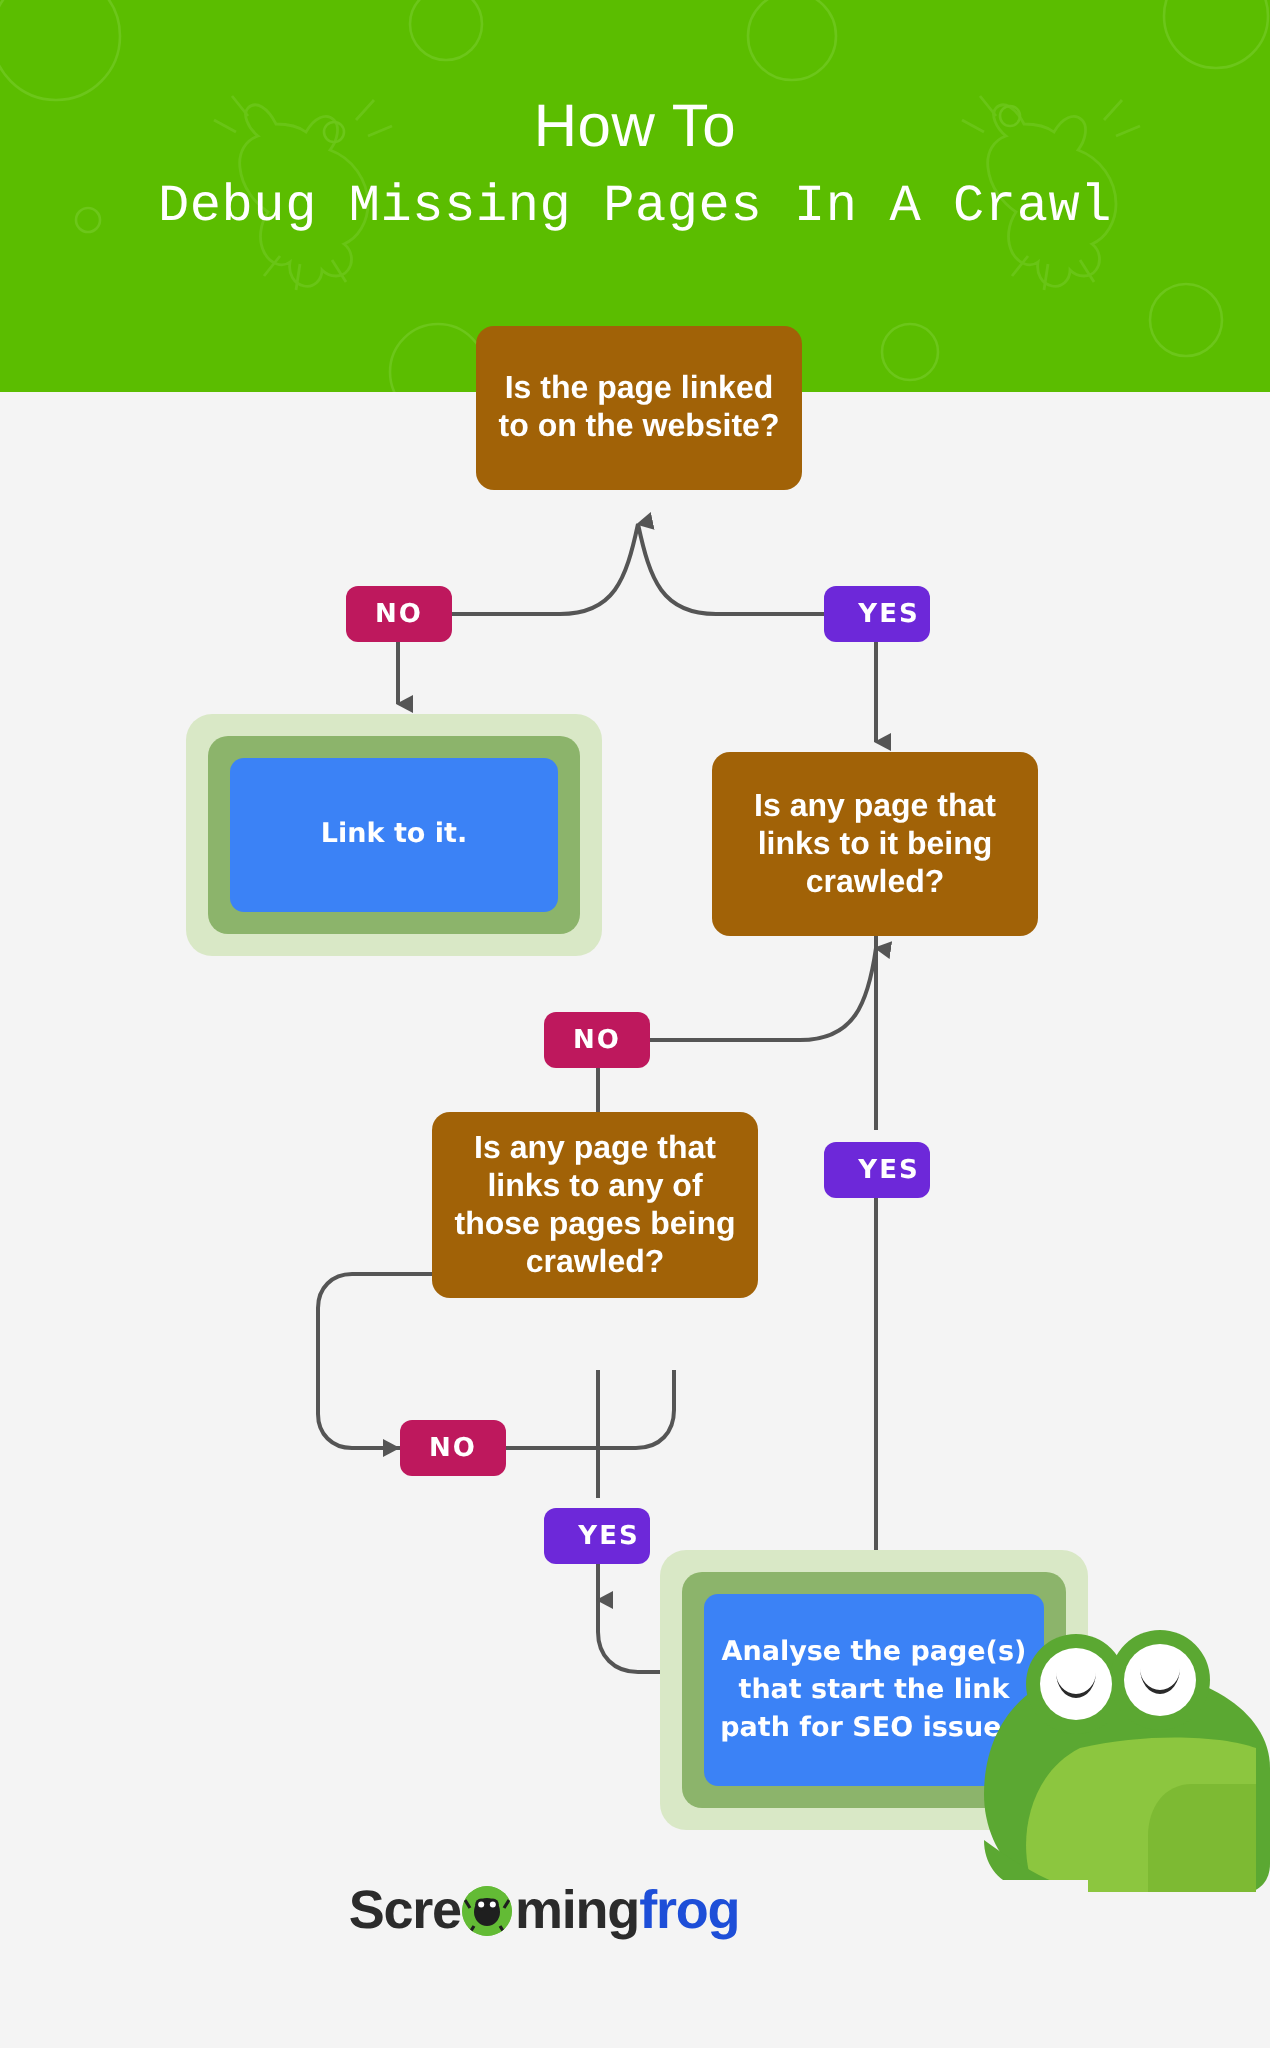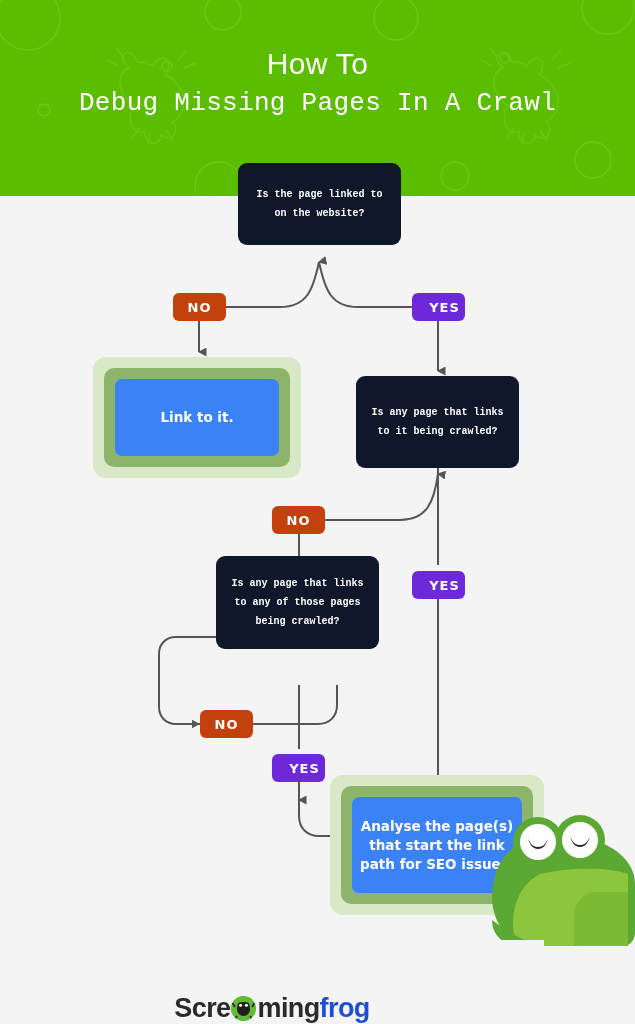--- a/index.html
+++ b/index.html
@@ -30,23 +30,23 @@
     color:#ffffff;font-size:26px;line-height:40px;font-weight:400;
     font-family:Liberation Mono, monospace;letter-spacing:.3px;
     white-space:nowrap;
   }
 
   
   .flow-lines{position:absolute;left:0;top:0;width:635px;height:1024px;pointer-events:none;}
 
   
   .dbox{
-    position:absolute;background:#0f172a;border-radius:9px;
-    color:#ffffff;font-family:Liberation Mono, monospace;
-    font-size:10px;line-height:19px;font-weight:bold;
+    position:absolute;background:#a16207;border-radius:9px;
+    color:#ffffff;font-family:Liberation Sans, sans-serif;
+    font-size:16px;line-height:19px;font-weight:bold;
     display:flex;align-items:center;justify-content:center;text-align:center;
     box-sizing:border-box;padding:6px 10px;
   }
   #box-q1{left:238px;top:163px;width:163px;height:82px;}
   #box-q2{left:356px;top:376px;width:163px;height:92px;}
   #box-q3{left:216px;top:556px;width:163px;height:93px;}
 
   
   .tvbox{
     position:absolute;background:#d9e8c6;border-radius:13px;
@@ -66,36 +66,36 @@
   #box-link{left:93px;top:357px;width:208px;height:121px;}
   #box-analyse{left:330px;top:775px;width:214px;height:140px;}
 
   
   .badge{
     position:absolute;border-radius:6px;color:#ffffff;
     font-family:"DejaVu Sans", sans-serif;font-size:13px;font-weight:bold;
     letter-spacing:1px;display:flex;align-items:center;justify-content:center;
     box-sizing:border-box;
   }
-  .badge.no{background:#c2410c;}
+  .badge.no{background:#be185d;}
   .badge.yes{background:#6d28d9;padding-left:12px;}
   #badge-no-1{left:173px;top:293px;width:53px;height:28px;}
   #badge-yes-1{left:412px;top:293px;width:53px;height:28px;}
   #badge-no-2{left:272px;top:506px;width:53px;height:28px;}
   #badge-yes-2{left:412px;top:571px;width:53px;height:28px;}
   #badge-no-3{left:200px;top:710px;width:53px;height:28px;}
   #badge-yes-3{left:272px;top:754px;width:53px;height:28px;}
 
   
   .frog{position:absolute;left:478px;top:800px;width:157px;height:146px;}
 
   
   .footer{
     position:absolute;left:0;bottom:0;width:544px;height:84px;
-    background:#f4f4f4;display:flex;align-items:flex-end;justify-content:center;
+    background:#f4f4f4;display:flex;align-items:flex-start;justify-content:center;
   }
   .logo{
     display:flex;align-items:center;justify-content:center;
     font-family:"Liberation Sans", sans-serif;font-size:27px;font-weight:bold;
     letter-spacing:-.6px;
   }
   .logo .dark{color:#2b2b2b;}
   .logo .green{color:#1d4ed8;}
   .logo .frogmark{
     display:inline-block;width:25px;height:25px;border-radius:50%;

